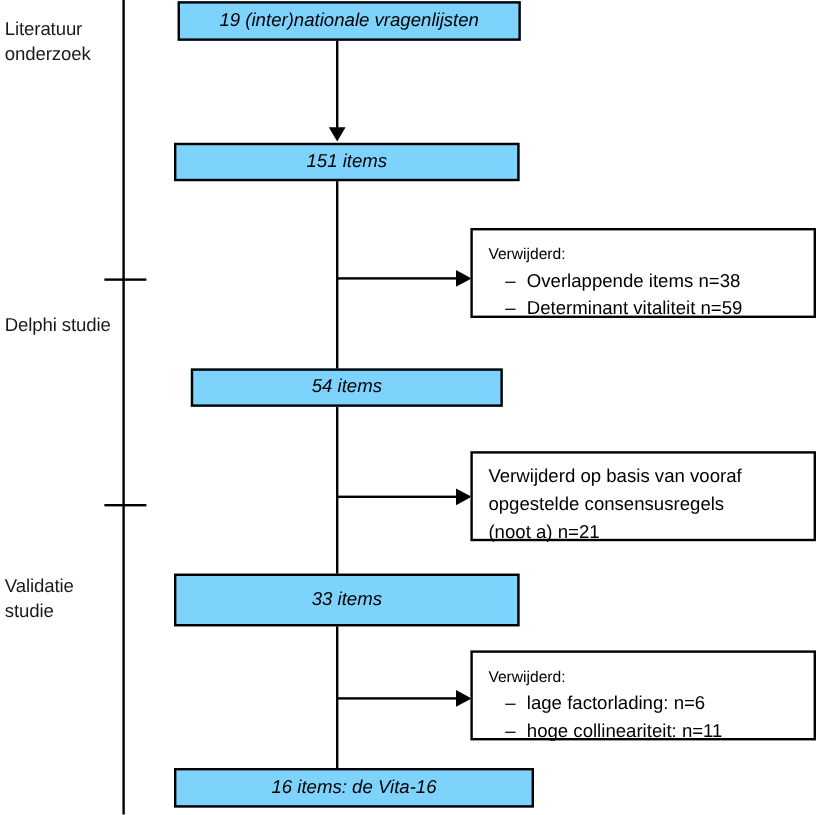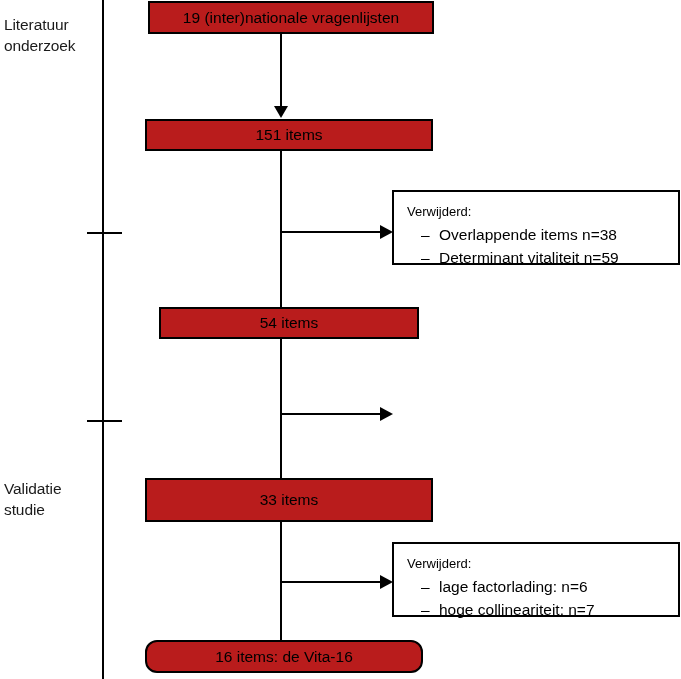--- a/index.html
+++ b/index.html
@@ -42,27 +42,28 @@
     left: 87px;
     width: 35px;
     height: 1.6px;
   }
 
   
   .node-box {
     position: absolute;
     box-sizing: border-box;
     border: 2px solid #000000;
-    background: #b91c1c;
+    background: #7dd3fc;
     display: flex;
     align-items: center;
     justify-content: center;
     font-size: 15.5px;
     color: #000000;
     z-index: 3;
+    font-style: italic;
   }
 
   
   .excl-box {
     position: absolute;
     box-sizing: border-box;
     border: 2px solid #000000;
     background: #ffffff;
     z-index: 3;
     padding: 8px 0 0 13px;
@@ -132,20 +133,21 @@
 <body>
 
 <div id="canvas">
 
   <div class="spine spine-vertical"></div>
   <div class="spine spine-tick" style="top:232px;"></div>
   <div class="spine spine-tick" style="top:420px;"></div>
 
   <div class="stage-label" style="left:4px; top:14px;">Literatuur
 onderzoek</div>
+  <div class="stage-label" style="left:4px; top:261px;">Delphi studie</div>
   <div class="stage-label" style="left:4px; top:478px;">Validatie
 studie</div>
 
   <div class="conn-v" style="left:280px; top:33px; height:74px;"></div>
   <div class="arrow-down" style="left:274px; top:106px;"></div>
 
   <div class="conn-v" style="left:280px; top:150px; height:158px;"></div>
 
   <div class="conn-h" style="left:281px; top:231px; width:100px;"></div>
   <div class="arrow-right" style="left:380px; top:225px;"></div>
@@ -169,46 +171,51 @@
   </div>
 
   <div class="node-box" style="left:139px; top:307px; width:260px; height:32px;margin-left:20px;">
     <span>54 items</span>
   </div>
 
   <div class="node-box" style="left:145px; top:478px; width:288px; height:44px;">
     <span>33 items</span>
   </div>
 
-  <div class="node-box" style="left:145px; top:640px; width:278px; height:33px;border-radius:12px;">
+  <div class="node-box" style="left:145px; top:640px; width:300px; height:33px;">
     <span>16 items: de Vita-16</span>
   </div>
 
   <div class="excl-box" style="left:392px; top:190px; width:288px; height:75px;">
     <div class="excl-head">Verwijderd:</div>
     <ul class="excl-list">
       <li>
         <span class="dash">–</span>
         <span>Overlappende items n=38</span>
       </li>
       <li>
         <span class="dash">–</span>
         <span>Determinant vitaliteit n=59</span>
       </li>
     </ul>
   </div>
 
+  <div class="excl-box" style="left:392px; top:376px; width:288px; height:75px;">
+    <div class="excl-para">Verwijderd op basis van vooraf
+opgestelde consensusregels
+(noot a) n=21</div>
+  </div>
 
   <div class="excl-box" style="left:392px; top:542px; width:288px; height:75px;">
     <div class="excl-head">Verwijderd:</div>
     <ul class="excl-list">
       <li>
         <span class="dash">–</span>
         <span>lage factorlading: n=6</span>
       </li>
       <li>
         <span class="dash">–</span>
-        <span>hoge collineariteit: n=7</span>
+        <span>hoge collineariteit: n=11</span>
       </li>
     </ul>
   </div>
 
 </div>
 
 </body></html>

